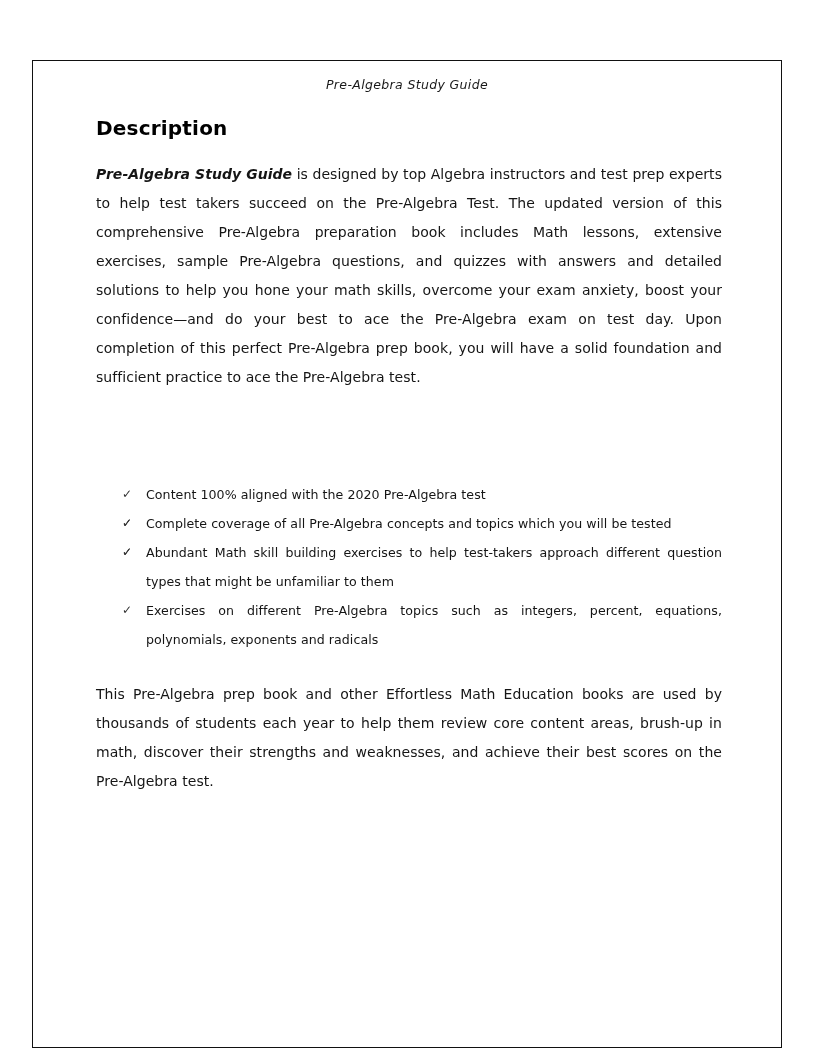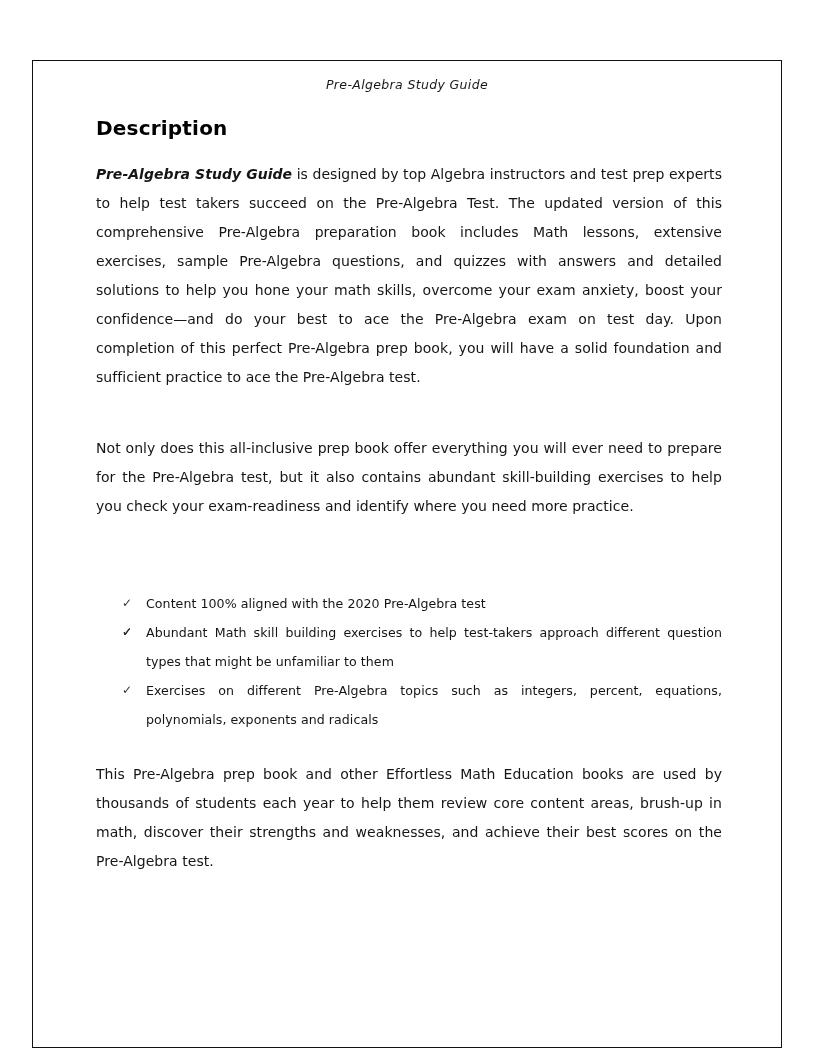--- a/index.html
+++ b/index.html
@@ -132,35 +132,35 @@
   <div class="content">
 
     <h2 class="section-heading">Description</h2>
 
     <p class="para">
       <span class="lead">Pre-Algebra Study Guide</span><span> is designed by top Algebra instructors and test prep experts to help test takers succeed on the Pre-Algebra Test. The updated version of this comprehensive Pre-Algebra preparation book includes Math lessons, extensive exercises, sample Pre-Algebra questions, and quizzes with answers and detailed solutions to help you hone your math skills, overcome your exam anxiety, boost your confidence—and do your best to ace the Pre-Algebra exam on test day. Upon completion of this perfect Pre-Algebra prep book, you will have a solid foundation and sufficient practice to ace the Pre-Algebra test.</span>
     </p>
 
     <div class="spacer-block"></div>
 
-    <p class="para">Not only does this all-inclusive prep book offer everything you will ever need to prepare for the Pre-Algebra test, but it also contains abundant skill-building exercises to help you check your exam-readiness and identify where you need more practice.</p>
 
     <div class="spacer-block"></div>
 
 
     <ul class="check-list">
       <li class="check-item">
         <span class="tick">✓</span>
         <span>Content 100% aligned with the 2020 Pre-Algebra test</span>
       </li>
       <li class="check-item">
         <span class="tick">✓</span>
       </li>
       <li class="check-item">
         <span class="tick">✓</span>
+        <span>Complete coverage of all Pre-Algebra concepts and topics which you will be tested</span>
       </li>
       <li class="check-item">
         <span class="tick">✓</span>
       </li>
       <li class="check-item">
         <span class="tick">✓</span>
         <span>Abundant Math skill building exercises to help test-takers approach different question types that might be unfamiliar to them</span>
       </li>
       <li class="check-item">
         <span class="tick">✓</span>

